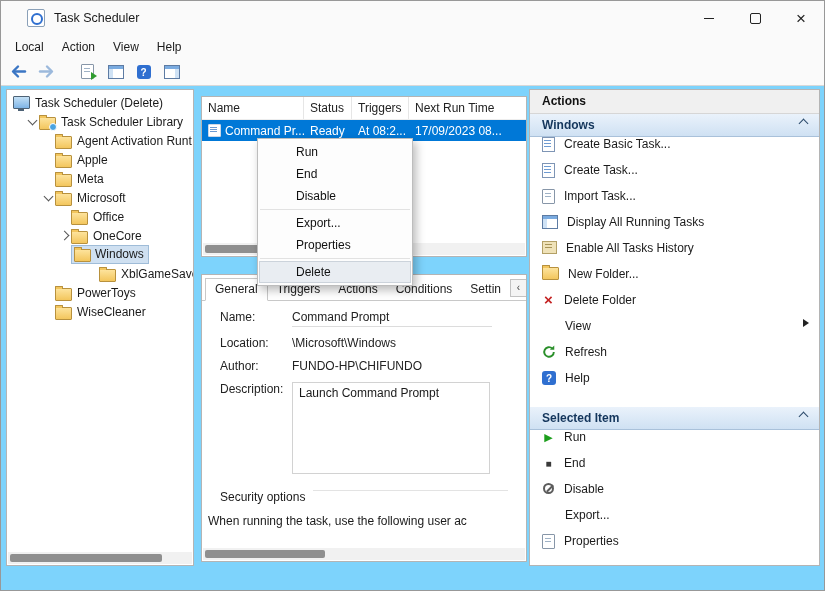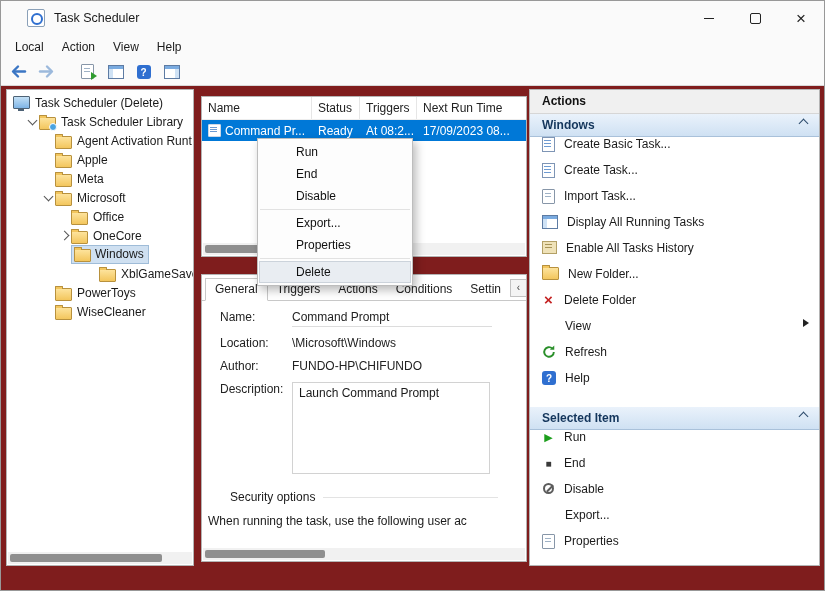--- a/index.html
+++ b/index.html
@@ -1,17 +1,17 @@
 <!DOCTYPE html>
 <html><head>
 <meta charset="utf-8">
 <style>
   html,body{margin:0;padding:0}
   body{width:825px;height:591px;font-family:"Liberation Sans",sans-serif;font-size:12px;color:#1a1a1a;overflow:hidden;position:relative;background:#e9e9e9}
-  .window{position:absolute;inset:0;background:#7f1d1d;border:1px solid #989898;box-sizing:border-box}
+  .window{position:absolute;inset:0;background:#7dd3fc;border:1px solid #989898;box-sizing:border-box}
 
   
   .titlebar{height:34px;background:#fafafa;display:flex;align-items:center;padding-left:26px}
   .appico{width:16px;height:16px;margin-right:9px;background:#fff;border:1px solid #8aa0b8;border-radius:2px;position:relative}
   .appico::before{content:"";position:absolute;left:3px;top:3px;width:8px;height:8px;border:2px solid #2f6fd0;border-radius:50%}
   .title{font-size:12.5px;color:#1b1b1b}
   .controls{margin-left:auto;display:flex;height:100%}
   .ctrl{width:46px;height:100%;display:flex;align-items:center;justify-content:center}
   .glyph-min{width:10px;height:1px;background:#222}
   .glyph-max{width:9px;height:9px;border:1px solid #222;border-radius:2px}
@@ -70,41 +70,41 @@
   .tlabel{margin-left:5px}
   .selwrap{display:inline-flex;align-items:center;background:#cfe0f1;border:1px solid #9fbcd8;padding:0 4px 1px 2px}
   .selwrap .tlabel{margin-left:4px}
 
   .hscroll{position:absolute;left:1px;right:1px;bottom:1px;height:12px;background:#f1f1f1}
   .hthumb{position:absolute;top:2px;height:8px;background:#8f8f8f;border-radius:2px}
 
   .tasklist-panel{position:absolute;left:200px;top:95px;width:326px;height:161px;background:#fff;border:1px solid #b4b4b4;box-sizing:border-box;overflow:hidden}
   .lv-header{display:flex;height:22px;border-bottom:1px solid #ededed;color:#222}
   .hcell{padding:4px 6px 0 6px;border-right:1px solid #e6e6e6;box-sizing:border-box;white-space:nowrap;overflow:hidden}
-  .c-name{width:110px}.c-status{width:48px}.c-trig{width:57px}.c-next{flex:1}
+  .c-name{width:102px}.c-status{width:48px}.c-trig{width:57px}.c-next{flex:1}
   .lv-row{display:flex;height:21px;align-items:center}
   .lv-row.selected{background:#0078d7;color:#fff}
   .rcell{padding:0 6px;box-sizing:border-box;white-space:nowrap;overflow:hidden;display:flex;align-items:center;gap:4px}
   .rowico{width:11px;height:11px;background:#fff;border:1px solid #cdd8e6;border-radius:1px;flex:0 0 auto;position:relative}
   .rowico::before{content:"";position:absolute;left:1px;top:2px;width:7px;height:5px;background:repeating-linear-gradient(#6e9bd2 0 1px,transparent 1px 2px)}
 
   .details-panel{position:absolute;left:200px;top:273px;width:326px;height:288px;background:#fff;border:1px solid #b4b4b4;box-sizing:border-box;overflow:hidden}
   .tabstrip{display:flex;align-items:flex-end;padding:4px 4px 0 3px;border-bottom:1px solid #c8c8c8;height:26px;box-sizing:border-box}
   .tab{padding:3px 9px 4px;color:#222;white-space:nowrap}
   .tab.selected{background:#fff;border:1px solid #c8c8c8;border-bottom:1px solid #fff;margin-bottom:-1px}
   .tab-scroll{margin-left:auto;display:flex;gap:2px;margin-bottom:3px}
   .tsb{width:15px;height:16px;border:1px solid #c2c2c2;background:#f4f4f4;display:flex;align-items:center;justify-content:center;color:#444;font-size:10px;line-height:1}
   .tsb-l::before{content:"‹"}
   .fields{padding:9px 0 0 18px}
   .frow{display:flex;margin-bottom:9px}
   .flabel{width:72px;color:#222;flex:0 0 auto}
   .fvalue{color:#222;white-space:nowrap}
   .fvalue.uline{width:200px;border-bottom:1px solid #dcdcdc;padding-bottom:2px}
   .descbox{width:198px;height:92px;border:1px solid #d2d2d2;padding:3px 6px;box-sizing:border-box}
-  .sec-head{display:flex;align-items:center;margin:16px 28px 10px;gap:8px}
+  .sec-head{display:flex;margin:16px 18px 10px;gap:8px}
   .sec-head::after{content:"";flex:1;height:1px;background:#e3e3e3}
   .sec-text{margin-left:6px;white-space:nowrap;overflow:hidden;width:290px}
 
   .actions-panel{position:absolute;left:528px;top:88px;width:291px;height:477px;background:#fff;border:1px solid #b4b4b4;box-sizing:border-box;overflow:hidden}
   .actions-title{height:23px;line-height:23px;background:#f0f0f0;border-bottom:1px solid #d6d6d6;padding-left:12px;font-weight:bold;color:#111}
   .sec-header{height:22px;background:linear-gradient(#eaf2fb,#cfe1f3);border-bottom:1px solid #a9c1da;display:flex;align-items:center;padding:0 7px 0 12px;font-weight:bold;color:#14365c}
   .collapse-btn{margin-left:auto;width:18px;height:16px;display:flex;align-items:flex-start;justify-content:center}
   .aitem{height:26px;display:flex;padding:0 10px 0 12px;gap:9px;color:#1b1b1b}
   .gap{height:10px}
   .aitem .arrow{margin-left:auto}

